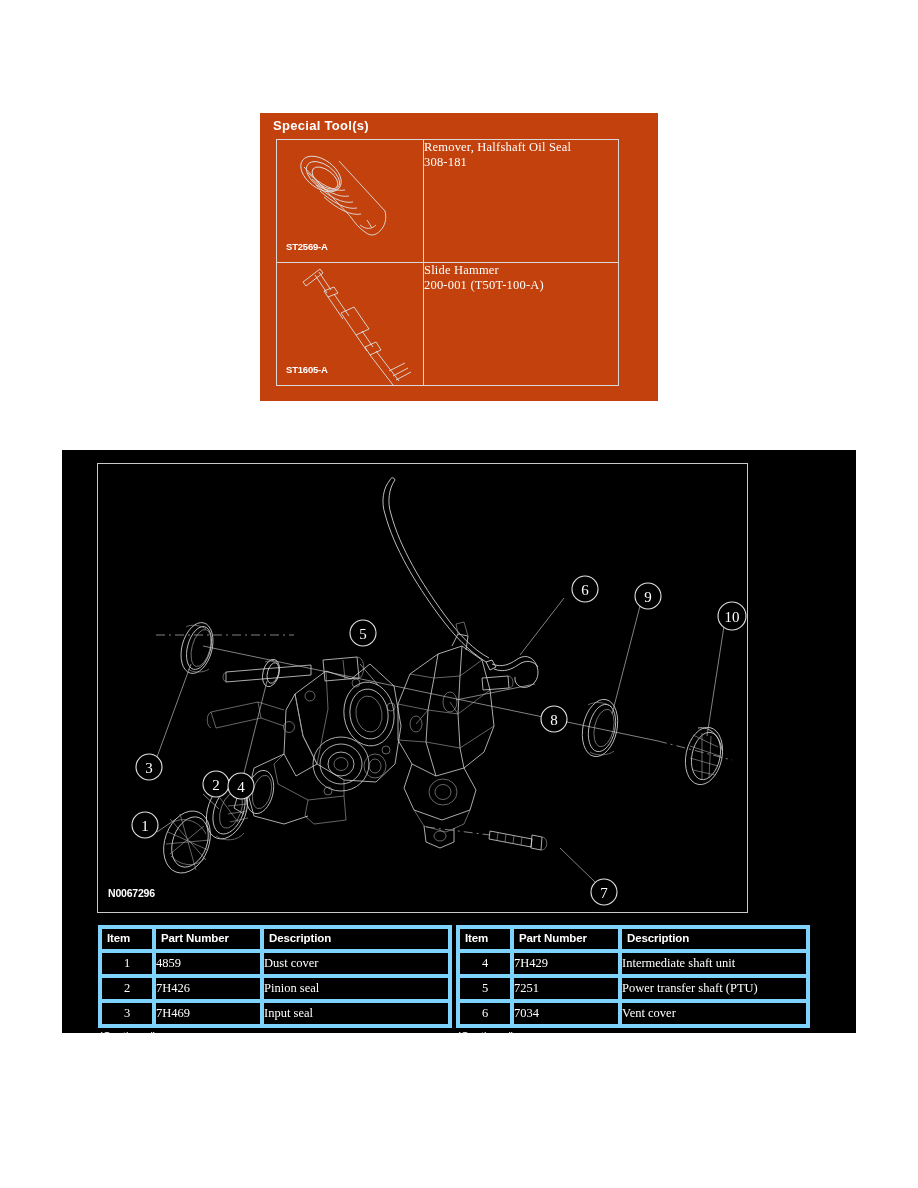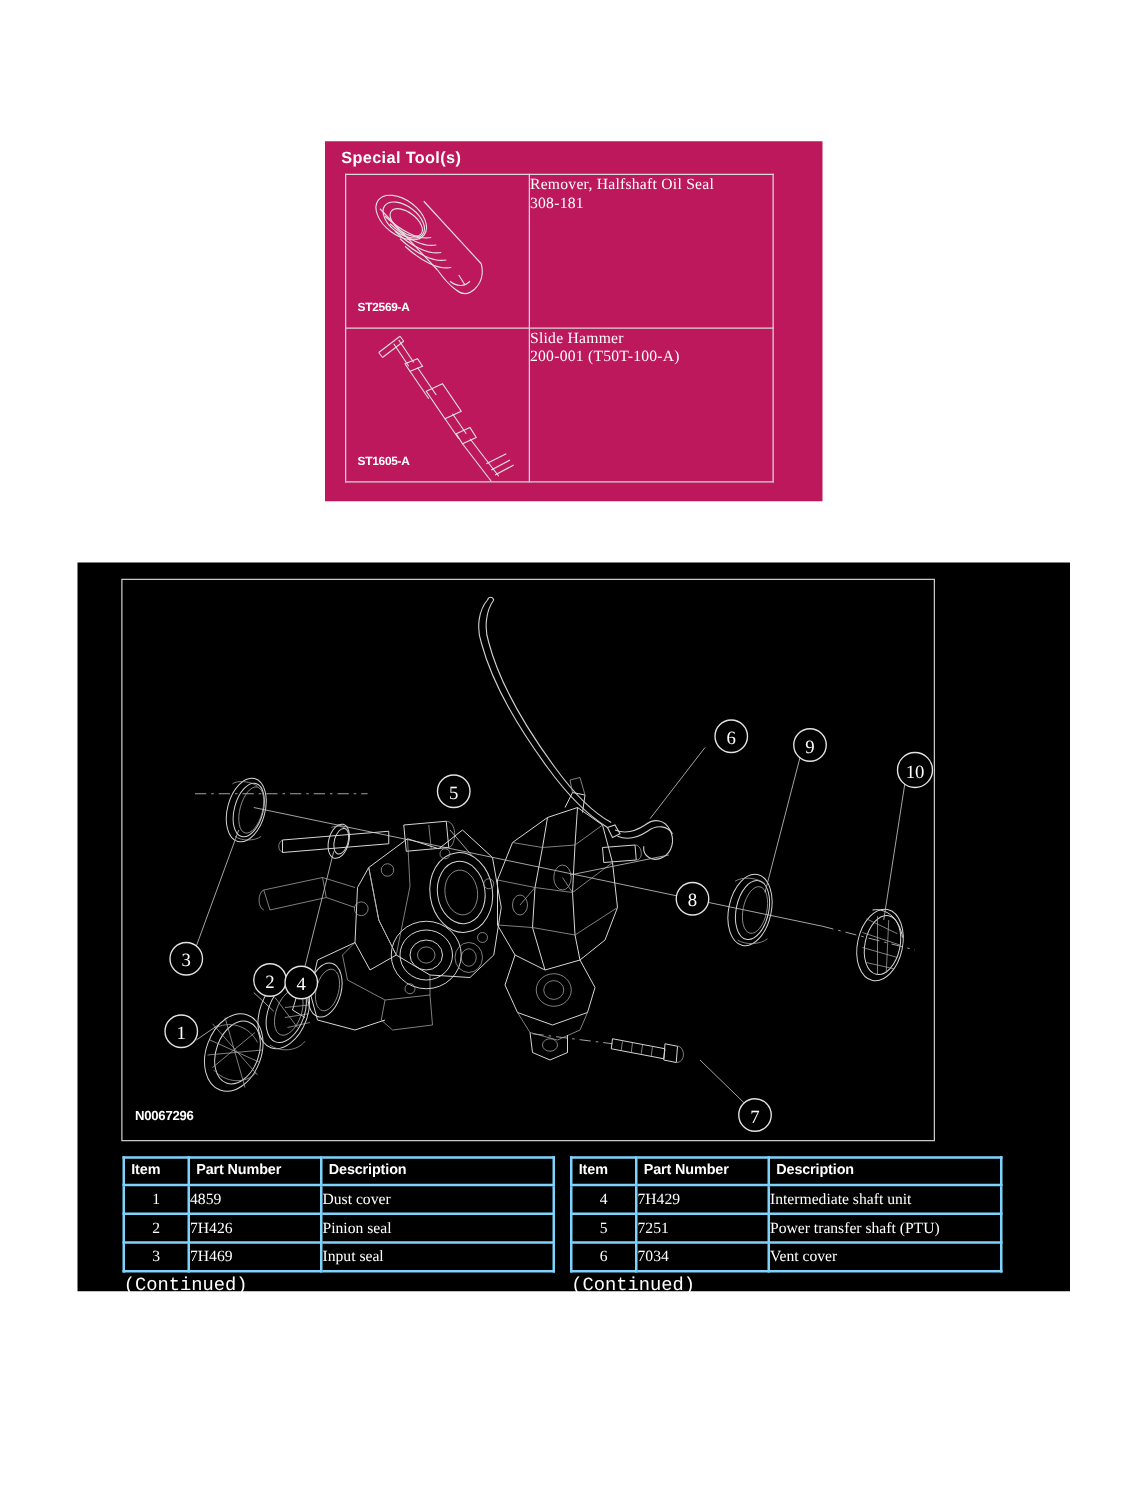--- a/index.html
+++ b/index.html
@@ -15,21 +15,21 @@
     overflow: hidden;
   }
 
   
   #special-tools-panel {
     position: absolute;
     left: 260px;
     top: 113px;
     width: 398px;
     height: 288px;
-    background: #be185d;
+    background: #c2410c;
   }
   #special-tools-title {
     position: absolute;
     left: 13px;
     top: 5px;
     color: #ffffff;
     font-family: "Liberation Sans", sans-serif;
     font-weight: bold;
     font-size: 13px;
     letter-spacing: 0.3px;
@@ -119,21 +119,21 @@
   }
   #parts-block-left  { left: 36px;  }
   #parts-block-right { left: 394px; }
 
   table.parts-table {
     border-collapse: collapse;
     table-layout: fixed;
     color: #ffffff;
   }
   table.parts-table td, table.parts-table th {
-    border: 2px solid #7dd3fc;
+    border: 4px solid #7dd3fc;
     padding: 1px 0 2px 0;
     font-family: "Liberation Serif", serif;
     font-size: 12.5px;
     line-height: 15px;
     height: 18px;
   }
   table.parts-table th {
     font-family: "Liberation Sans", sans-serif;
     font-size: 11.5px;
     font-weight: bold;
@@ -143,22 +143,22 @@
     height: 17px;
   }
   th.col-item, td.col-item { width: 45px; text-align: center; }
   th.col-item { text-align: left; padding-left: 7px; }
   th.col-part, td.col-part { width: 99px; }
   td.col-part { padding-left: 7px; }
   th.col-desc, td.col-desc { width: 179px; }
   td.col-desc { padding-left: 7px; }
   .continued-note {
     color: #ffffff;
-    font-family: Liberation Mono, monospace;
-    font-size: 15px;
+    font-family: Liberation Sans, sans-serif;
+    font-size: 11px;
     padding-top: 2px;
     padding-left: 1px;
   }
 
   
   text.callout-num {
     font-family: "Liberation Serif", serif;
     font-size: 15px;
     fill: #ffffff;
     text-anchor: middle;

